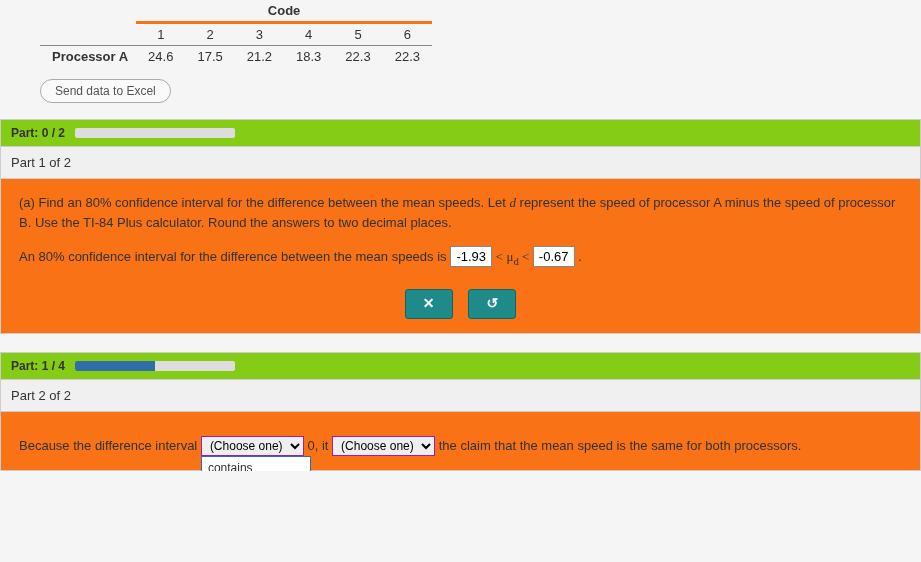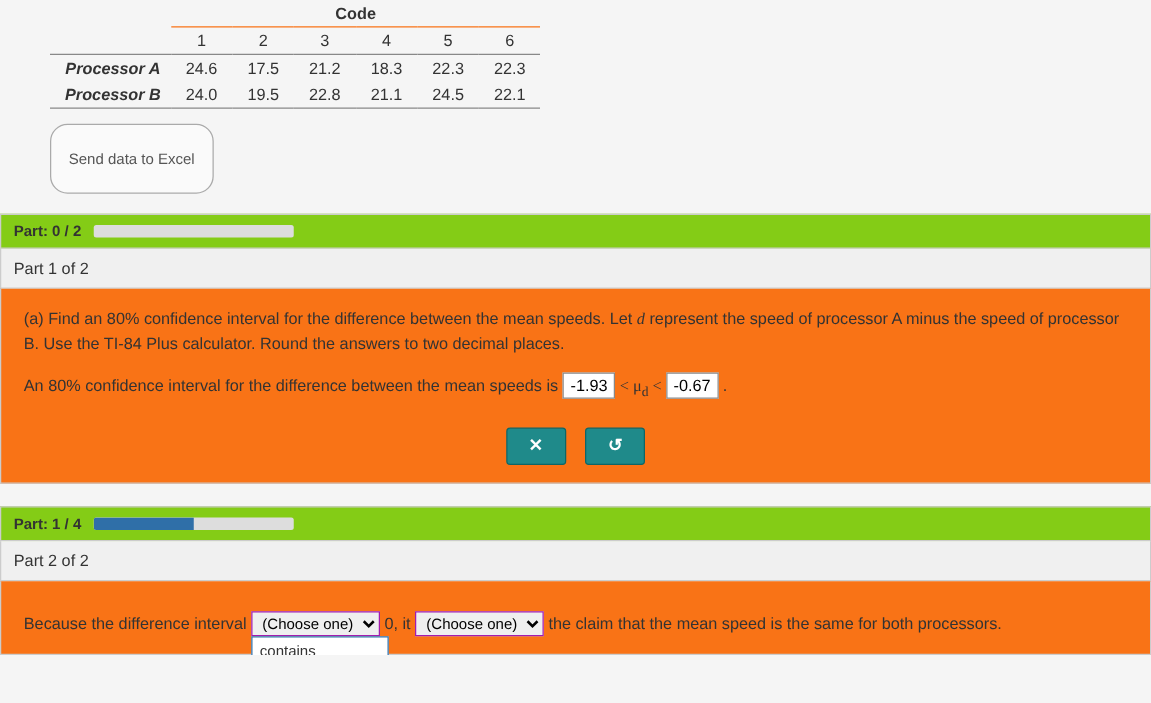--- a/index.html
+++ b/index.html
@@ -17,32 +17,32 @@
     border-collapse: collapse;
     margin-bottom: 12px;
   }
   table.data th, table.data td {
     padding: 3px 12px;
     text-align: center;
     font-weight: normal;
   }
   table.data .hdr-top {
     font-weight: bold;
-    border-bottom: 1px solid #f97316;
+    border-bottom: 3px solid #f97316;
   }
   table.data .hdr-cols td {
     border-bottom: 1px solid #888;
   }
-  table.data .row-label { text-align: center; font-weight: bold; padding-right: 8px; font-style: italic;}
+  table.data .row-label { text-align: left; font-weight: bold; padding-right: 8px;}
   table.data .last-row td { border-bottom: 1px solid #888; }
   .send-btn {
     display: inline-block;
     border: 1px solid #aaa;
     border-radius: 14px;
-    padding: 20px 14px;
+    padding: 4px 14px;
     font-size: 12px;
     color: #555;
     background: #fafafa;
     cursor: pointer;
     margin-bottom: 16px;
   }
   .part-bar {
     background: #84cc16;
     border: 1px solid #ccc;
     padding: 6px 10px;
@@ -150,29 +150,20 @@
     </tr>
     <tr>
       <td class="row-label">Processor A</td>
       <td>24.6</td>
       <td>17.5</td>
       <td>21.2</td>
       <td>18.3</td>
       <td>22.3</td>
       <td>22.3</td>
     </tr>
-    <tr class="last-row">
-      <td class="row-label">Processor B</td>
-      <td>24.0</td>
-      <td>19.5</td>
-      <td>22.8</td>
-      <td>21.1</td>
-      <td>24.5</td>
-      <td>22.1</td>
-    </tr>
   </tbody>
     </table>
 
   <div class="send-btn">Send data to Excel</div>
 </div>
 
 <div class="part-bar">
   <span>Part: 0 / 2</span>
   <span class="progress-shell">
       <span class="progress-fill" style="width:0%"></span>

